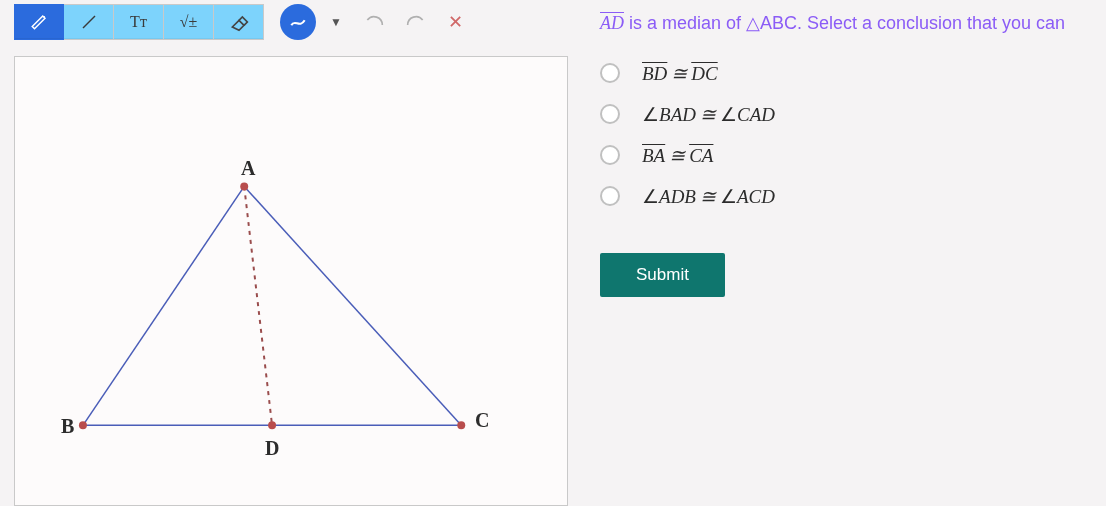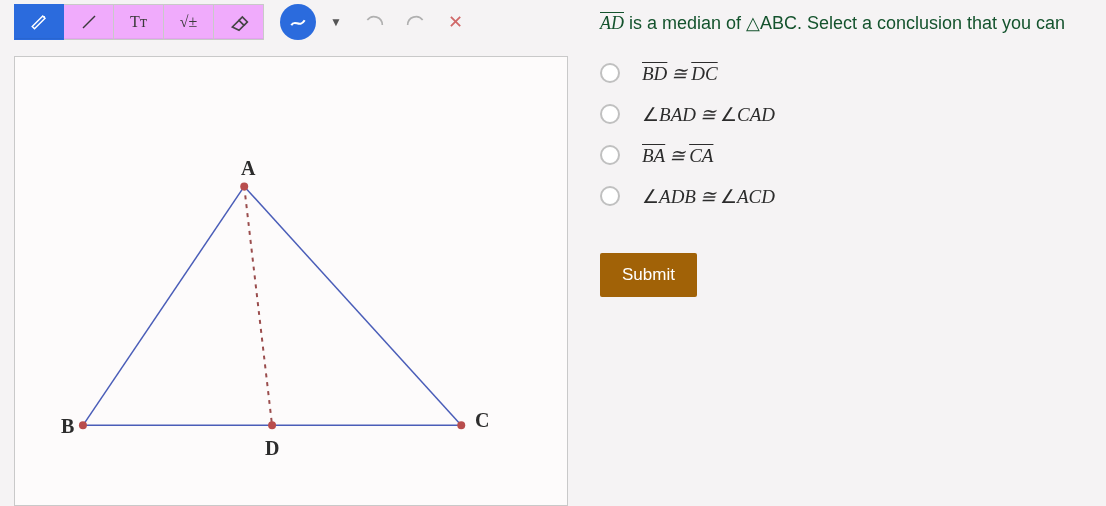--- a/index.html
+++ b/index.html
@@ -25,21 +25,21 @@
       display: flex;
       align-items: center;
       gap: 0;
       padding: 6px 10px 10px 14px;
       height: 48px;
     }
     .tool-btn {
       width: 50px;
       height: 36px;
       border: 1px solid #c9c9c9;
-      background: #f0abfc;
+      background: #7dd3fc;
       display: flex;
       align-items: center;
       justify-content: center;
       cursor: pointer;
       font-size: 16px;
       box-shadow: inset 0 -1px 0 rgba(0,0,0,0.05);
     }
     .tool-btn.active {
       background: #2b6bdd;
       border-color: #2b6bdd;
@@ -87,21 +87,21 @@
       font-weight: bold;
       font-size: 20px;
       color: #2c2c2c;
     }
     .right-pane {
       flex: 1;
       padding: 8px 20px 0 30px;
     }
     .question {
       font-size: 18px;
-      color: #14532d;
+      color: #8b5cf6;
       line-height: 1.7;
       margin-bottom: 14px;
     }
     .ov { text-decoration: overline; font-style: italic; font-family: Georgia, serif;}
     .options { margin-top: 8px; }
     .option {
       display: flex;
       align-items: center;
       gap: 22px;
       padding: 9px 0;
@@ -116,22 +116,22 @@
       flex-shrink: 0;
     }
     .option-text {
       font-family: Georgia, 'Times New Roman', serif;
       font-style: italic;
       font-size: 19px;
       color: #2c2c2c;
     }
     .submit-btn {
       margin-top: 36px;
-      padding: 12px 22px;
-      background: #a16207;
+      padding: 12px 36px;
+      background: #0f766e;
       color: #fff;
       border: none;
       font-size: 17px;
       cursor: pointer;
       border-radius: 2px;
     }
     .angle { font-style: normal; }
     .cong { margin: 0 4px; }
     .tri { font-style: normal; }
     .pencil-svg { stroke: currentColor; fill: none; }

